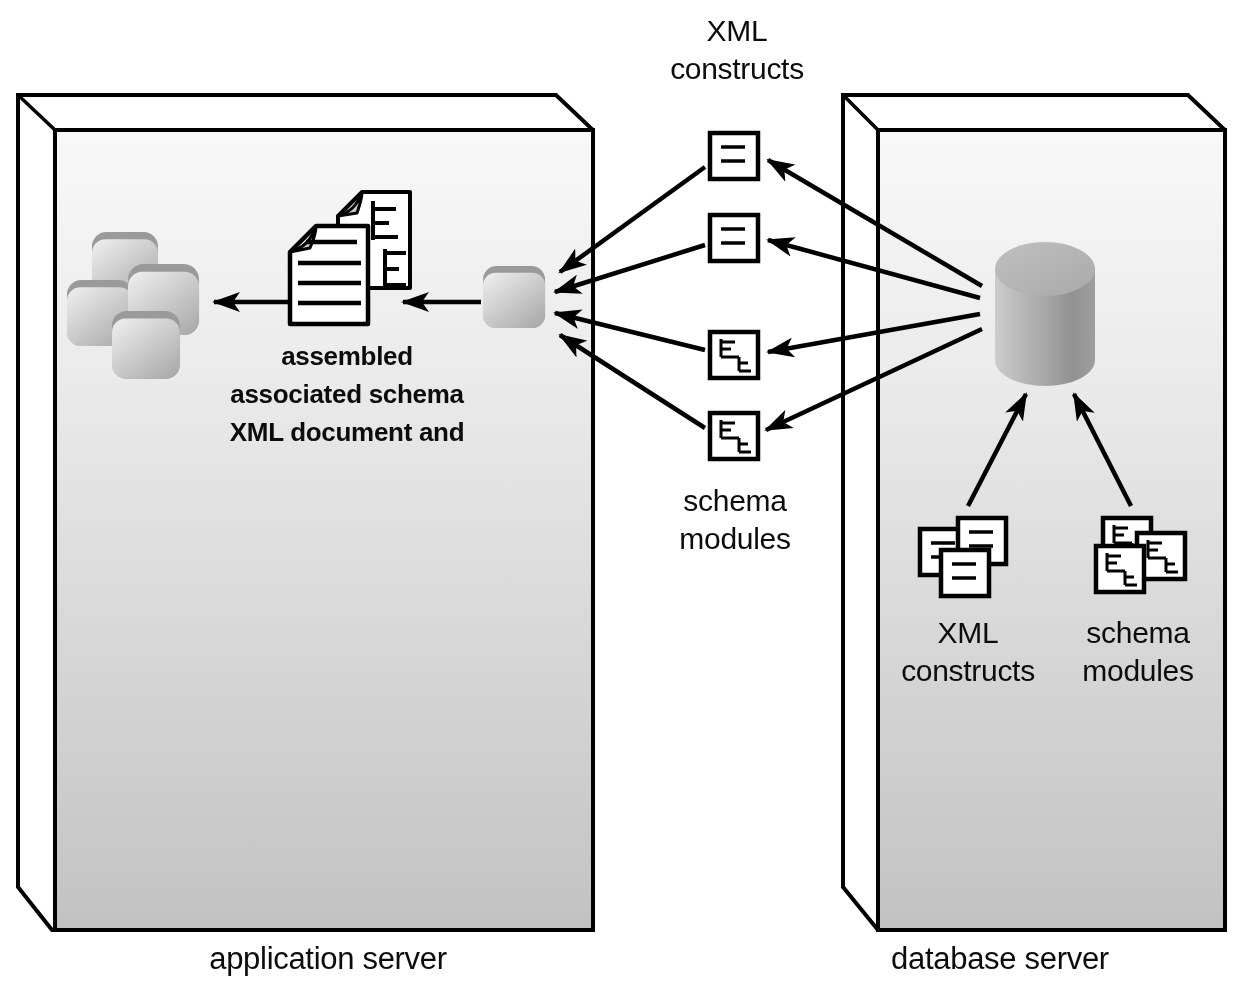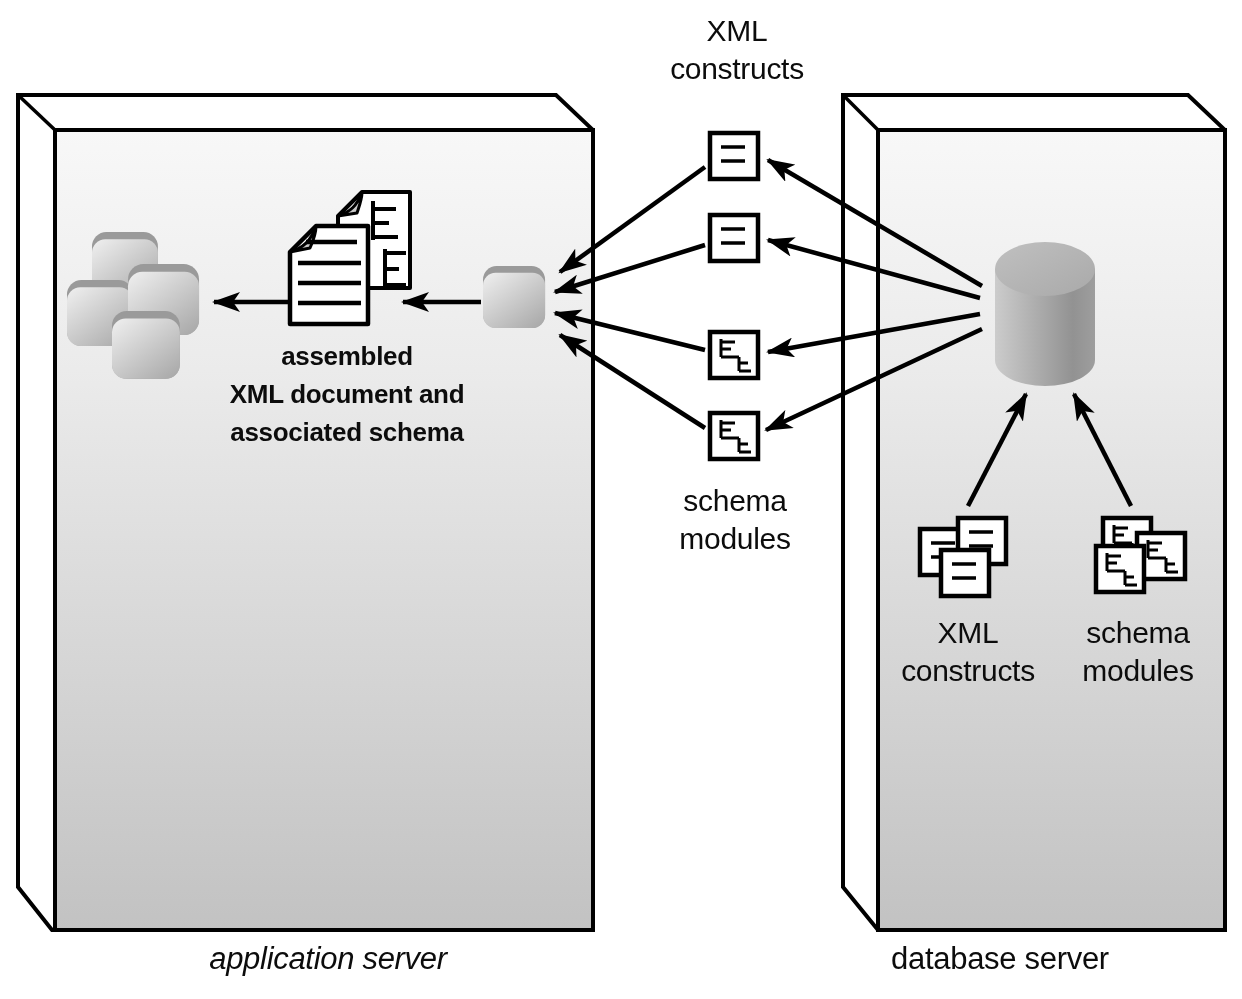--- a/index.html
+++ b/index.html
@@ -162,31 +162,31 @@
     <div>constructs</div>
   </div>
 
   <div class="lbl" style="left:735px;top:482px;">
     <div>schema</div>
     <div>modules</div>
   </div>
 
   <div class="lbl" style="left:347px;top:337px;font-size:26px;font-weight:bold;">
     <div>assembled</div>
+    <div>associated schema</div>
     <div>XML document and</div>
-    <div>associated schema</div>
   </div>
 
   <div class="lbl" style="left:968px;top:614px;">
     <div>XML</div>
     <div>constructs</div>
   </div>
 
   <div class="lbl" style="left:1138px;top:614px;">
     <div>schema</div>
     <div>modules</div>
   </div>
 
-  <div class="lbl server-title" style="left:328px;top:940px;font-style:italic;">application server</div>
+  <div class="lbl server-title" style="left:328px;top:940px;">application server</div>
 
   <div class="lbl server-title" style="left:1000px;top:940px;">database server</div>
 
 </div>
 
 </body></html>

